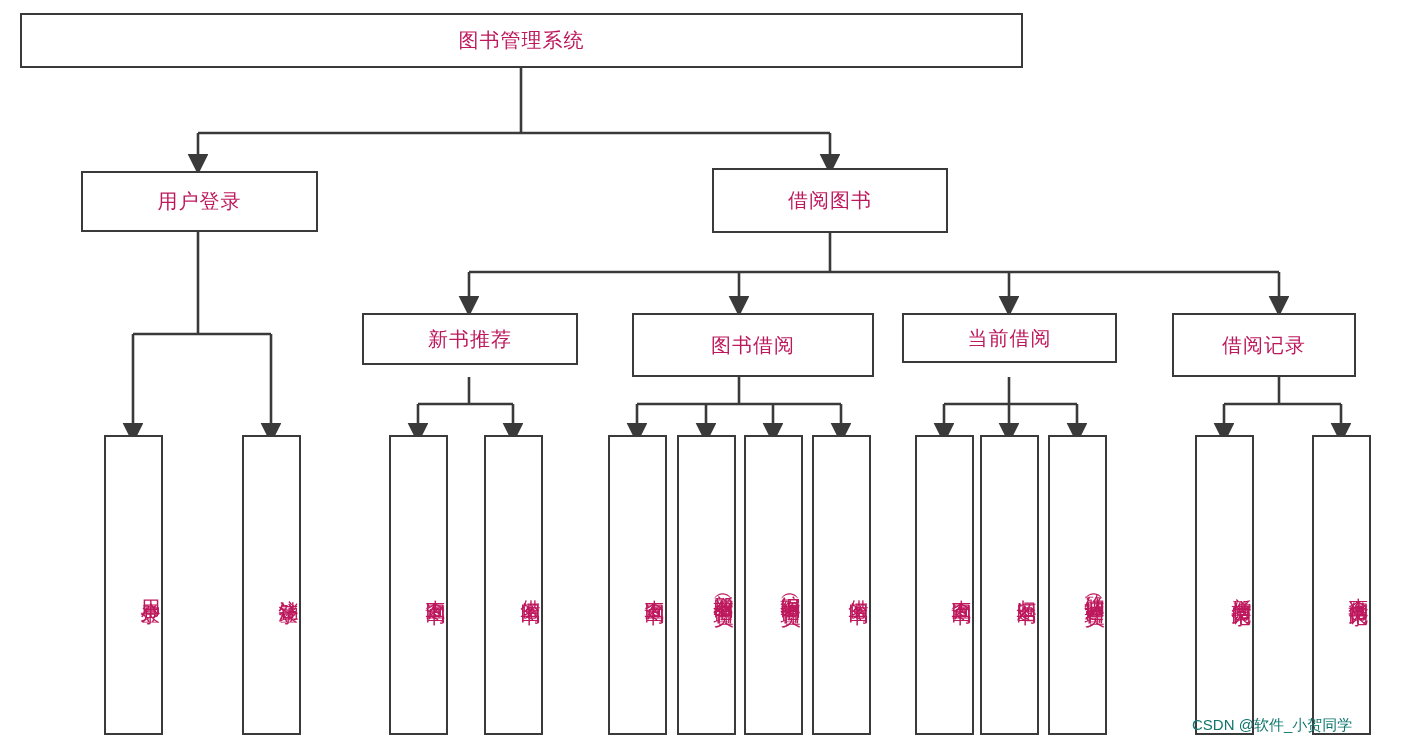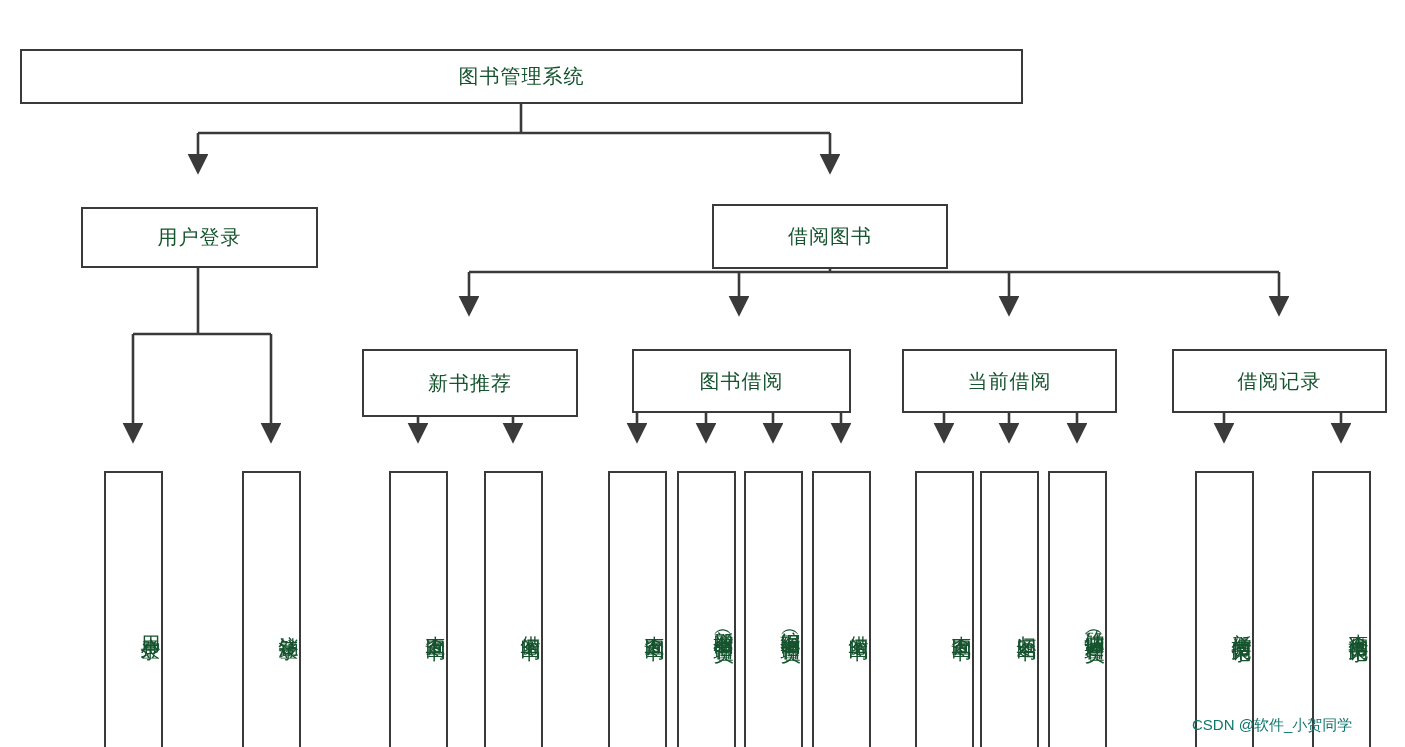--- a/index.html
+++ b/index.html
@@ -2,21 +2,21 @@
 <html><head>
 <meta charset="utf-8">
 <style>
   html,body{margin:0;padding:0;background:#ffffff;}
   body{width:1405px;height:747px;overflow:hidden;
        font-family:"Liberation Sans","DejaVu Sans",sans-serif;}
   #stage{position:relative;width:1405px;height:747px;background:#fff;}
   svg{position:absolute;left:0;top:0;}
   .node{position:absolute;box-sizing:border-box;background:#ffffff;
         border:2.5px solid #3a3a3a;display:flex;align-items:center;
-        justify-content:center;color:#14532d;margin-top:36px;}
+        justify-content:center;color:#be185d;}
   .node.h{font-size:20px;letter-spacing:1px;}
   .node.v{writing-mode:vertical-rl;text-orientation:upright;
           font-size:20px;letter-spacing:2px;padding-top:6px;
           align-items:flex-start;justify-content:center;line-height:1.05;}
   .watermark{position:absolute;font-size:15px;color:#0f766e;white-space:nowrap;}
 </style>
 </head>
 <body>
 
 <div id="stage">
@@ -75,30 +75,30 @@
     <span>图书管理系统</span>
   </div>
 
   <div class="node h" style="left:81px;top:171px;width:237px;height:61px;">
     <span>用户登录</span>
   </div>
   <div class="node h" style="left:712px;top:168px;width:236px;height:65px;">
     <span>借阅图书</span>
   </div>
 
-  <div class="node h" style="left:362px;top:313px;width:216px;height:68px;">
+  <div class="node h" style="left:362px;top:313px;width:216px;height:52px;">
     <span>新书推荐</span>
   </div>
-  <div class="node h" style="left:632px;top:313px;width:219px;height:64px;">
+  <div class="node h" style="left:632px;top:313px;width:242px;height:64px;">
     <span>图书借阅</span>
   </div>
-  <div class="node h" style="left:902px;top:313px;width:215px;height:64px;">
+  <div class="node h" style="left:902px;top:313px;width:215px;height:50px;">
     <span>当前借阅</span>
   </div>
-  <div class="node h" style="left:1172px;top:313px;width:215px;height:64px;">
+  <div class="node h" style="left:1172px;top:313px;width:184px;height:64px;">
     <span>借阅记录</span>
   </div>
 
   <div class="node v" style="left:104px;top:435px;width:59px;height:300px;">
     <span>用户登录</span>
   </div>
   <div class="node v" style="left:242px;top:435px;width:59px;height:300px;">
     <span>注销登录</span>
   </div>
 

